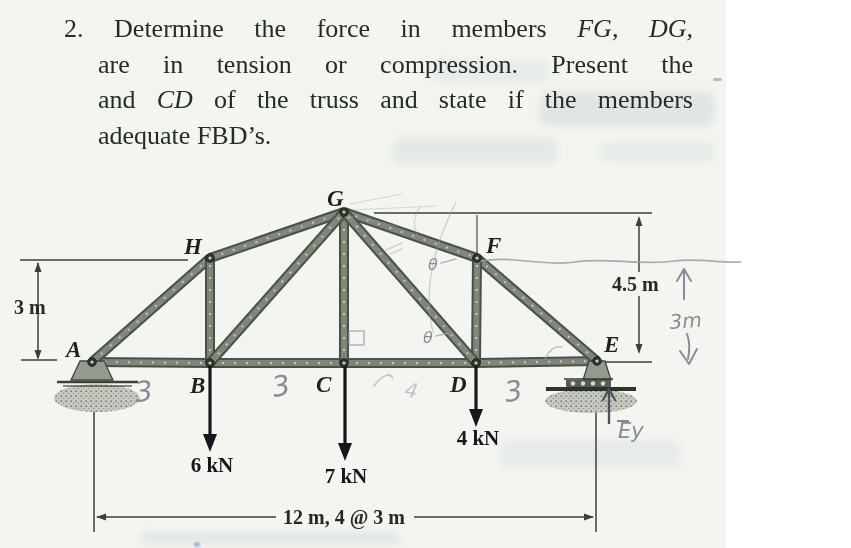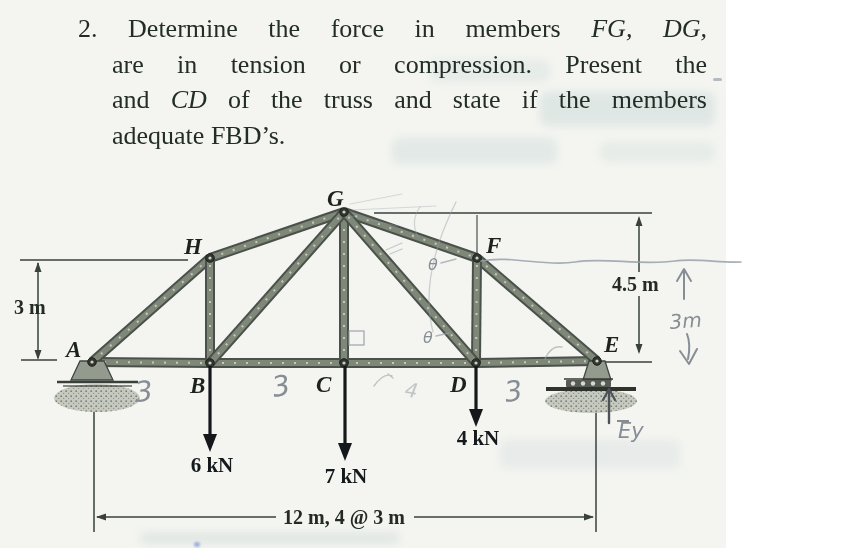--- a/index.html
+++ b/index.html
@@ -1,20 +1,20 @@
 <!DOCTYPE html>
 <html><head>
 <meta charset="utf-8">
 <style>
   html,body{margin:0;padding:0;width:851px;height:548px;overflow:hidden;background:#ffffff;}
   #stage{position:relative;width:851px;height:548px;background:#ffffff;
          font-family:"Liberation Serif",serif;}
   #paper{position:absolute;left:0;top:0;width:726px;height:548px;background:#f4f5f1;}
   .smudge{position:absolute;filter:blur(4px);border-radius:8px;}
-  #problem{position:absolute;left:78px;top:11px;color:#232d27;font-size:26px;line-height:35.6px;}
+  #problem{position:absolute;left:64px;top:11px;color:#232d27;font-size:26px;line-height:35.6px;}
   .pline{width:595px;margin-left:34px;text-align:justify;-moz-text-align-last:justify;text-align-last:justify;}
   .pline.first{width:629px;margin-left:0;}
   .pline.nojust{text-align:right;text-align-last:left;}
   .pline .it{font-style:italic;}
   .pnum{display:inline;}
   svg{position:absolute;left:0;top:0;}
   .dimline{stroke:#39413b;stroke-width:1.5;fill:none;}
   .dimarrow{fill:#39413b;stroke:none;}
   .dimtxt{font-family:"Liberation Serif",serif;font-weight:bold;font-size:20px;fill:#242b26;}
   .nodelbl{font-family:"Liberation Serif",serif;font-style:italic;font-weight:bold;font-size:23px;fill:#1c231f;}

